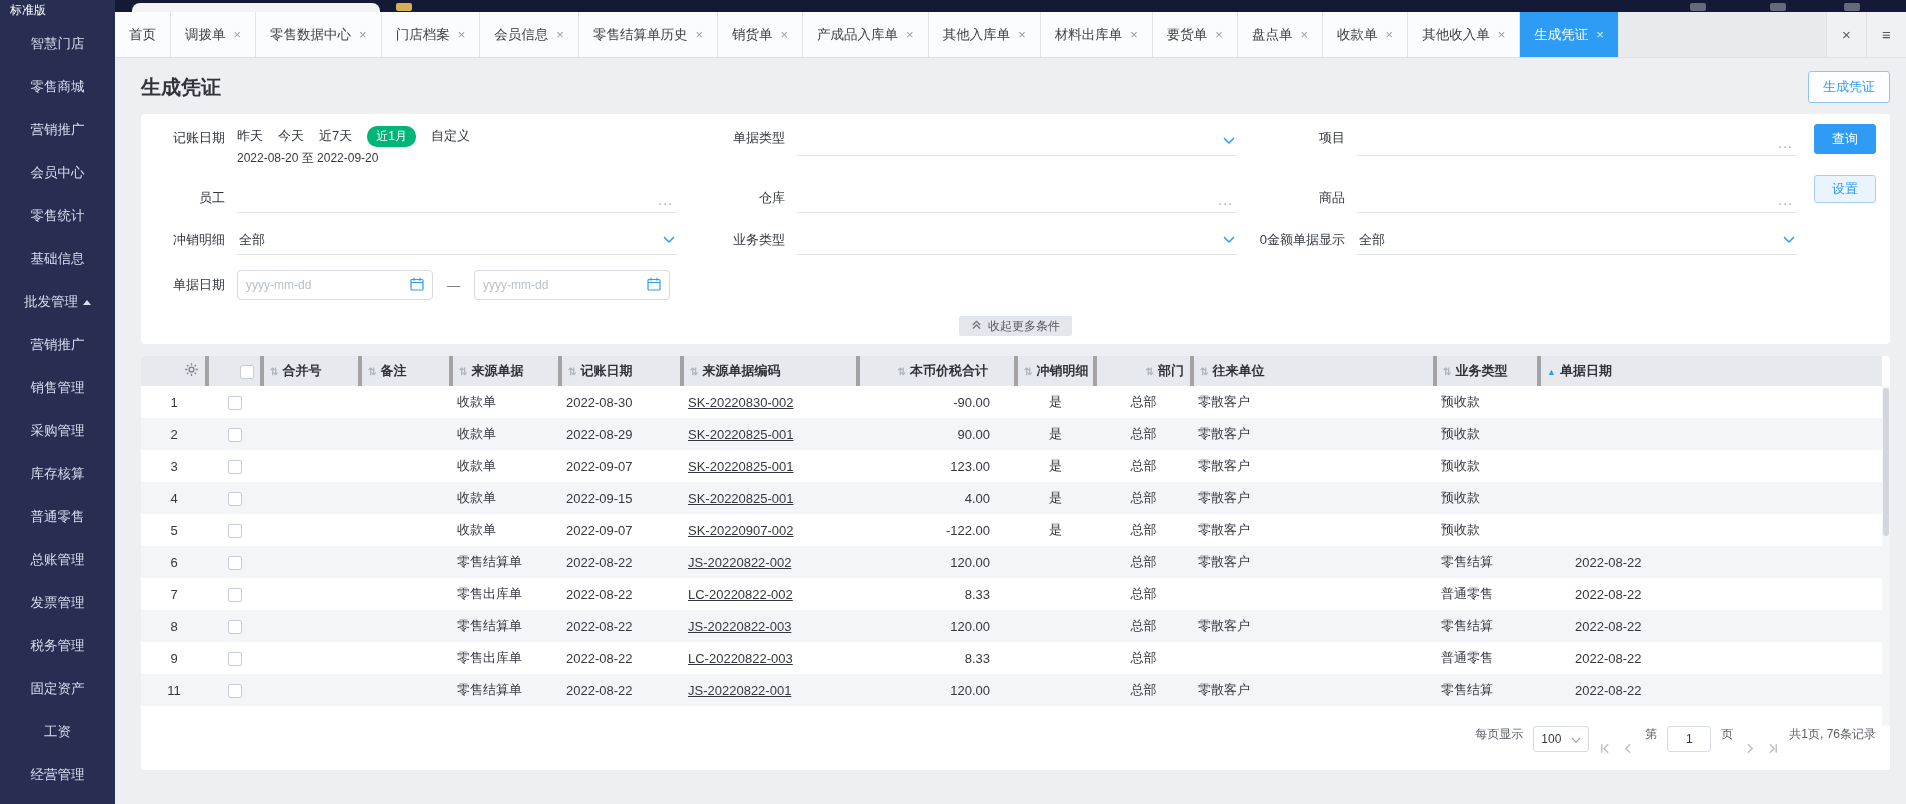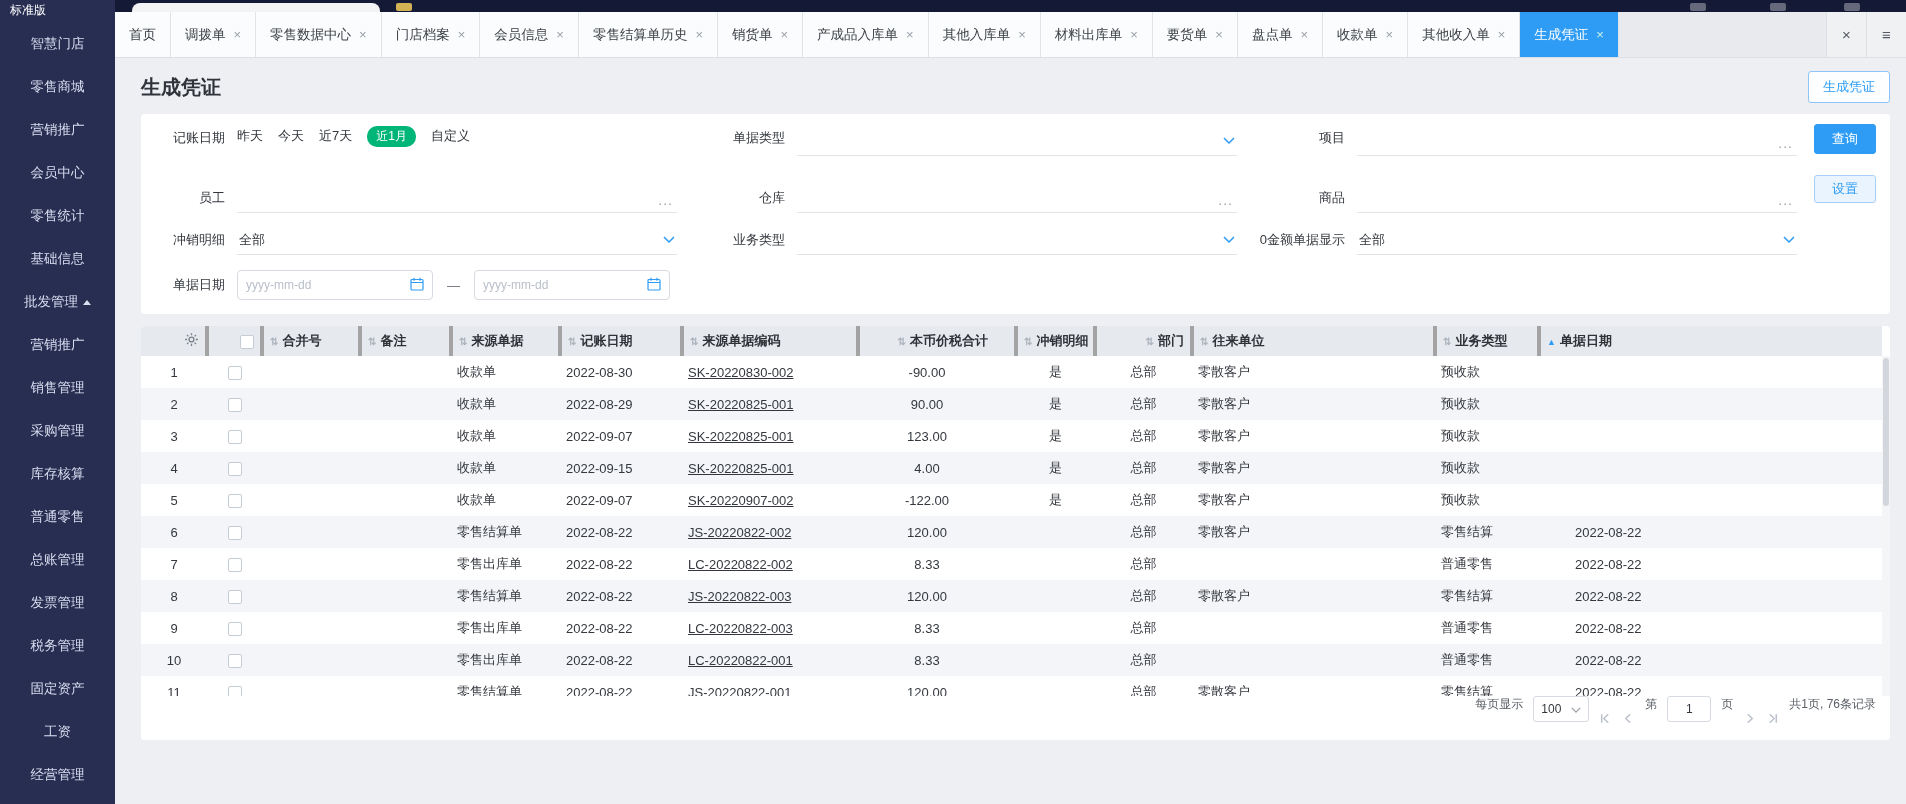--- a/index.html
+++ b/index.html
@@ -75,21 +75,21 @@
   table { border-collapse:collapse; width:calc(100% - 8px); table-layout:fixed; }
   thead th { background:#e6e9ee; height:30px; font-size:13px; color:#2f3338; font-weight:700; text-align:left; padding:0 6px; border-right:4px solid #a3a3a3; white-space:nowrap; overflow:hidden; }
   thead th:last-child { border-right:none; }
   thead th.ctr { text-align:right;font-family:Liberation Serif, serif; }
   thead th.num-h { text-align:right; padding-right:26px; }
   .sort { color:#aeb5bf; font-size:10px; margin-right:4px; }
   .sort.sorted { color:#2e9cf5; font-size:9px; }
   tbody td { height:32px; font-size:13px; color:#34383e; padding:0 6px; white-space:nowrap; overflow:hidden; }
   tbody tr:nth-child(even) { background:#f3f5f8; }
   td.ctr { text-align:center; }
-  td.num { text-align:center; padding-right:26px; }
+  td.num { text-align:right; padding-right:26px; }
   td.lastcol { padding-left:36px; }
   .link { text-decoration:underline; color:#34383e; cursor:pointer; }
   .cbx { display:inline-block; width:14px; height:14px; border:1px solid #c6ccd6; border-radius:2px; background:#fff; vertical-align:middle; cursor:pointer; }
   .gear { display:inline-flex; align-items:center; justify-content:center; cursor:pointer; }
 
   .vscroll { position:absolute; top:30px; right:0; bottom:0; width:8px; background:#f4f5f7; }
   .vthumb { position:absolute; top:2px; left:1px; width:6px; height:148px; border-radius:3px; background:#d3d7dd; cursor:pointer; }
 
   
   .pagination { height:44px; display:flex; justify-content:flex-end; gap:10px; padding-right:14px; font-size:12px; color:#5a5f66; background:#fff; }
@@ -216,20 +216,21 @@
     <div class="f-row r1">
       <div class="f-label w1">记账日期</div>
       <div class="f-ctl">
         <div class="quick">
             <span class="qopt">昨天</span>
             <span class="qopt">今天</span>
             <span class="qopt">近7天</span>
             <span class="qopt pill">近1月</span>
             <span class="qopt">自定义</span>
           </div>
+        <div class="range-text">2022-08-20 至 2022-09-20</div>
       </div>
       <div class="f-label w2">单据类型</div>
       <div class="f-ctl">
         <div class="u-field">
           <span></span>
           <span class="chevron">
             <svg width="12" height="7" viewBox="0 0 12 7" fill="none" stroke="#2e9cf5" stroke-width="1.5">
                 <path d="M1 1l5 5 5-5"></path>
               </svg>
           </span>
@@ -322,20 +323,30 @@
           <span>
             <svg width="14" height="14" viewBox="0 0 14 14" fill="none" stroke="#2e9cf5" stroke-width="1.2">
                 <rect x="1" y="2.5" width="12" height="10.5" rx="1"></rect>
                 <path d="M1 5.5h12M4 .8v3M10 .8v3"></path>
               </svg>
           </span>
         </div>
       </div>
     </div>
 
+    <div class="collapse-row">
+      <div class="collapse-btn">
+        <span>
+          <svg width="11" height="11" viewBox="0 0 12 12" fill="none" stroke="#6b7077" stroke-width="1.4">
+              <path d="M2 6.5l4-4 4 4M2 10.5l4-4 4 4"></path>
+            </svg>
+        </span>
+        <span>收起更多条件</span>
+      </div>
+    </div>
   </div>
 
   <div class="card table-card">
     <div class="table-viewport">
       <table>
         <colgroup>
           <col style="width:66px">
             <col style="width:55px">
             <col style="width:98px">
             <col style="width:91px">
@@ -505,35 +516,20 @@
               <td>2022-08-22</td>
               <td><span class="link">LC-20220822-003</span></td>
               <td class="num">8.33</td>
               <td class="ctr"></td>
               <td class="ctr">总部</td>
               <td></td>
               <td>普通零售</td>
               <td class="lastcol">2022-08-22</td>
             </tr>
             <tr>
-              <td class="ctr">10</td>
-              <td class="ctr"><span class="cbx"></span></td>
-              <td></td>
-              <td></td>
-              <td>零售出库单</td>
-              <td>2022-08-22</td>
-              <td><span class="link">LC-20220822-001</span></td>
-              <td class="num">8.33</td>
-              <td class="ctr"></td>
-              <td class="ctr">总部</td>
-              <td></td>
-              <td>普通零售</td>
-              <td class="lastcol">2022-08-22</td>
-            </tr>
-            <tr>
               <td class="ctr">11</td>
               <td class="ctr"><span class="cbx"></span></td>
               <td></td>
               <td></td>
               <td>零售结算单</td>
               <td>2022-08-22</td>
               <td><span class="link">JS-20220822-001</span></td>
               <td class="num">120.00</td>
               <td class="ctr"></td>
               <td class="ctr">总部</td>

